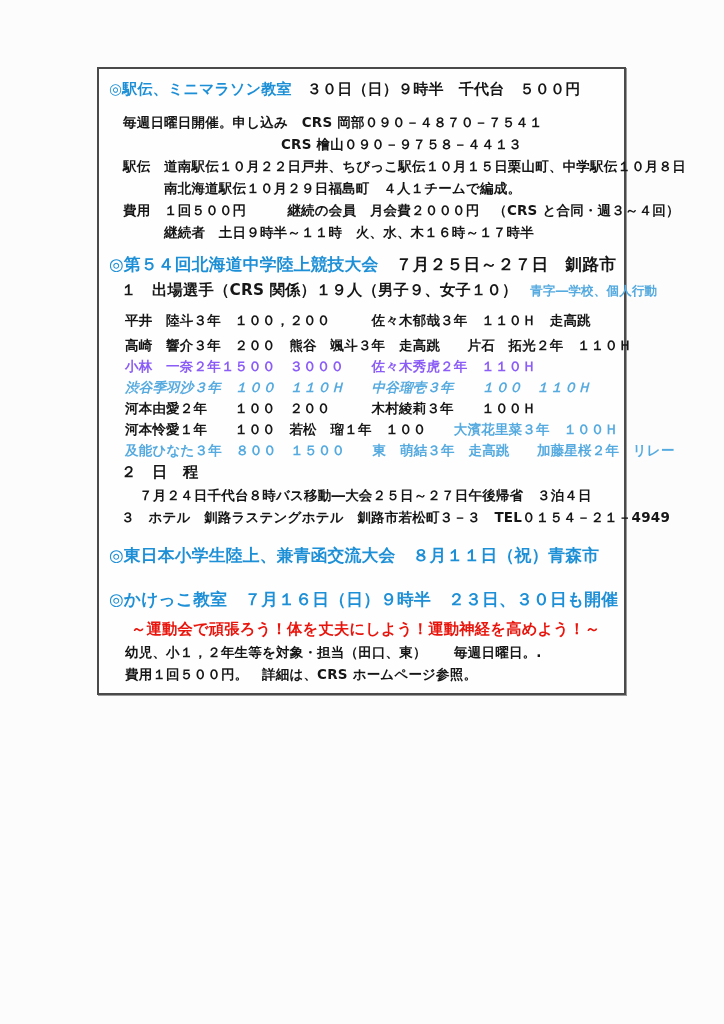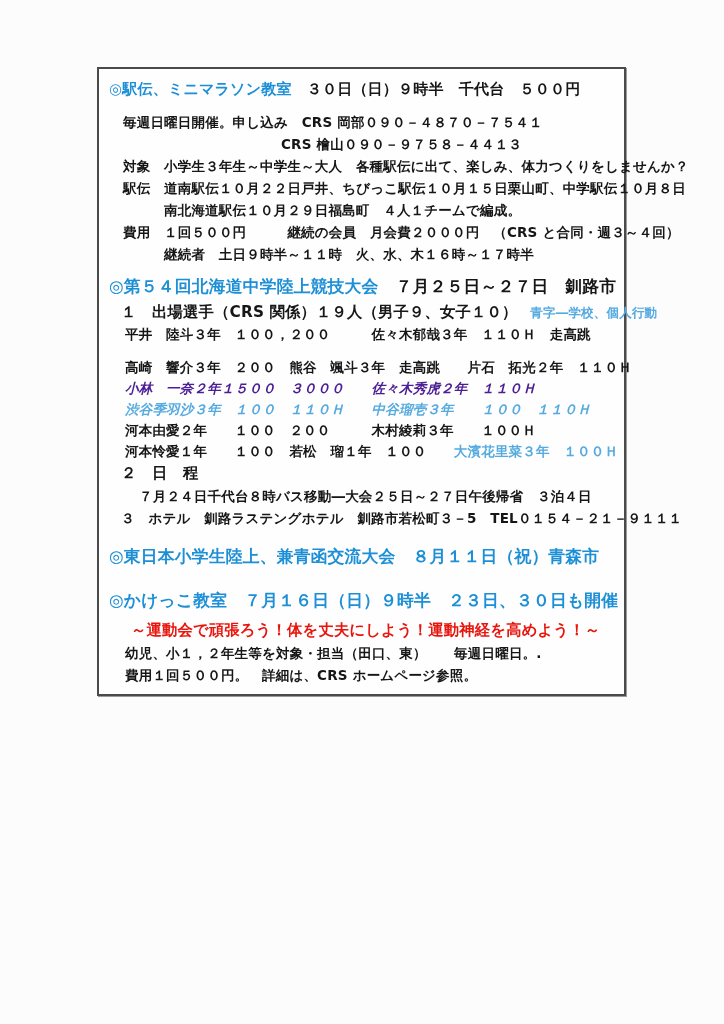--- a/index.html
+++ b/index.html
@@ -31,35 +31,35 @@
   .seg.sm{font-size:12.5px;}
 </style>
 </head>
 <body>
 
 <div class="page">
   <div class="notice-box" id="notice-box">
       <div class="line t1" style="margin-top: 0px; padding-left: 0px;"><span class="seg" style="color: rgb(29, 143, 214);">◎駅伝、ミニマラソン教室</span><span class="seg" style="color: rgb(22, 22, 22);">　３０日（日）９時半　千代台　５００円</span></div>
       <div class="line body" style="margin-top: 7px; padding-left: 14px;"><span class="seg" style="color: rgb(22, 22, 22);">毎週日曜日開催。申し込み　CRS 岡部０９０－４８７０－７５４１</span></div>
       <div class="line body" style="margin-top: 0px; padding-left: 172px;"><span class="seg" style="color: rgb(22, 22, 22); margin-top: 40px;">CRS 檜山０９０－９７５８－４４１３</span></div>
-      <div class="line body" style="margin-top: 0px; padding-left: 14px;"><span class="seg" style="color: rgb(22, 22, 22);">対象　小学生３年生～中学生～大人　各種駅伝に出て、楽しみ、体力つくりをしませんか？</span></div>
       <div class="line body" style="margin-top: 0px; padding-left: 14px;"><span class="seg" style="color: rgb(22, 22, 22);">駅伝　道南駅伝１０月２２日戸井、ちびっこ駅伝１０月１５日栗山町、中学駅伝１０月８日</span></div>
       <div class="line body" style="margin-top: 0px; padding-left: 55px;"><span class="seg" style="color: rgb(22, 22, 22);">南北海道駅伝１０月２９日福島町　４人１チームで編成。</span></div>
       <div class="line body" style="margin-top: 0px; padding-left: 14px;"><span class="seg" style="color: rgb(22, 22, 22);">費用　１回５００円　　　継続の会員　月会費２０００円　（CRS と合同・週３～４回）</span></div>
       <div class="line body" style="margin-top: 0px; padding-left: 55px;"><span class="seg" style="color: rgb(22, 22, 22);">継続者　土日９時半～１１時　火、水、木１６時～１７時半</span></div>
       <div class="line t2" style="margin-top: 7px; padding-left: 0px;"><span class="seg" style="color: rgb(29, 143, 214);">◎第５４回北海道中学陸上競技大会</span><span class="seg" style="color: rgb(22, 22, 22);">　７月２５日～２７日　釧路市</span></div>
       <div class="line sub" style="margin-top: 0px; padding-left: 12px;"><span class="seg" style="color: rgb(22, 22, 22);">１　出場選手（CRS 関係）１９人（男子９、女子１０）</span><span class="seg sm" style="color: rgb(85, 170, 223);">　青字―学校、個人行動</span></div>
-      <div class="line ath" style="margin-top: 0px; padding-left: 16px;"><span class="seg" style="color: rgb(22, 22, 22);">平井　陸斗３年　１００，２００　　　佐々木郁哉３年　１１０Ｈ　走高跳</span></div>
-      <div class="line ath" style="margin-top: 12px; padding-left: 16px;"><span class="seg" style="color: rgb(22, 22, 22);">高崎　響介３年　２００　熊谷　颯斗３年　走高跳　　片石　拓光２年　１１０Ｈ</span></div>
-      <div class="line ath" style="margin-top: 0px; padding-left: 16px;"><span class="seg" style="color: #4c1d95; font-style: italic;">小林　一奈２年１５００　３０００　　佐々木秀虎２年　１１０Ｈ</span></div>
+      <div class="line ath" style="margin-top: 8px; padding-left: 16px;"><span class="seg" style="color: rgb(22, 22, 22);">平井　陸斗３年　１００，２００　　　佐々木郁哉３年　１１０Ｈ　走高跳</span></div>
+      <div class="line ath" style="margin-top: 4px; padding-left: 16px;"><span class="seg" style="color: rgb(22, 22, 22);">高崎　響介３年　２００　熊谷　颯斗３年　走高跳　　片石　拓光２年　１１０Ｈ</span></div>
+      <div class="line ath" style="margin-top: 0px; padding-left: 16px;"><span class="seg" style="color: #8b5cf6;">小林　一奈２年１５００　３０００　　佐々木秀虎２年　１１０Ｈ</span></div>
       <div class="line ath" style="margin-top: 0px; padding-left: 16px; font-style: italic;"><span class="seg" style="color: rgb(85, 170, 223);">渋谷季羽沙３年　１００　１１０Ｈ　　中谷瑠壱３年　　１００　１１０Ｈ</span></div>
       <div class="line ath" style="margin-top: 0px; padding-left: 16px;"><span class="seg" style="color: rgb(22, 22, 22);">河本由愛２年　　１００　２００　　　木村綾莉３年　　１００Ｈ</span></div>
       <div class="line ath" style="margin-top: 0px; padding-left: 16px;"><span class="seg" style="color: rgb(22, 22, 22);">河本怜愛１年　　１００　若松　瑠１年　１００　</span><span class="seg" style="color: rgb(85, 170, 223);">　大濱花里菜３年　１００Ｈ</span></div>
+      <div class="line ath" style="margin-top: 0px; padding-left: 16px;"><span class="seg" style="color: rgb(85, 170, 223);">及能ひなた３年　８００　１５００　　東　萌結３年　走高跳　　加藤星桜２年　リレー</span></div>
       <div class="line sub" style="margin-top: 0px; padding-left: 12px;"><span class="seg" style="color: rgb(22, 22, 22);">２　日　程</span></div>
       <div class="line body" style="margin-top: 0px; padding-left: 30px;"><span class="seg" style="color: rgb(22, 22, 22);">７月２４日千代台８時バス移動―大会２５日～２７日午後帰省　３泊４日</span></div>
-      <div class="line body" style="margin-top: 0px; padding-left: 12px;"><span class="seg" style="color: rgb(22, 22, 22);">３　ホテル　釧路ラステングホテル　釧路市若松町３－5　TEL０１５４－２１－９１１１</span></div>
+      <div class="line body" style="margin-top: 0px; padding-left: 12px;"><span class="seg" style="color: rgb(22, 22, 22);">３　ホテル　釧路ラステングホテル　釧路市若松町３－３　TEL０１５４－２１－4949</span></div>
       <div class="line t2" style="margin-top: 13px; padding-left: 0px;"><span class="seg" style="color: rgb(29, 143, 214);">◎東日本小学生陸上、兼青函交流大会　８月１１日（祝）青森市</span></div>
       <div class="line t2" style="margin-top: 15px; padding-left: 0px;"><span class="seg" style="color: rgb(29, 143, 214);">◎かけっこ教室　７月１６日（日）９時半　２３日、３０日も開催</span></div>
       <div class="line sub" style="margin-top: 4px; padding-left: 22px;"><span class="seg" style="color: rgb(232, 21, 13);">～運動会で頑張ろう！体を丈夫にしよう！運動神経を高めよう！～</span></div>
       <div class="line body" style="margin-top: 0px; padding-left: 16px;"><span class="seg" style="color: rgb(22, 22, 22);">幼児、小１，２年生等を対象・担当（田口、東）　　毎週日曜日。.</span></div>
       <div class="line body" style="margin-top: 0px; padding-left: 16px;"><span class="seg" style="color: rgb(22, 22, 22);">費用１回５００円。　詳細は、CRS ホームページ参照。</span></div>
     </div>
 </div>
 
 </body></html>

